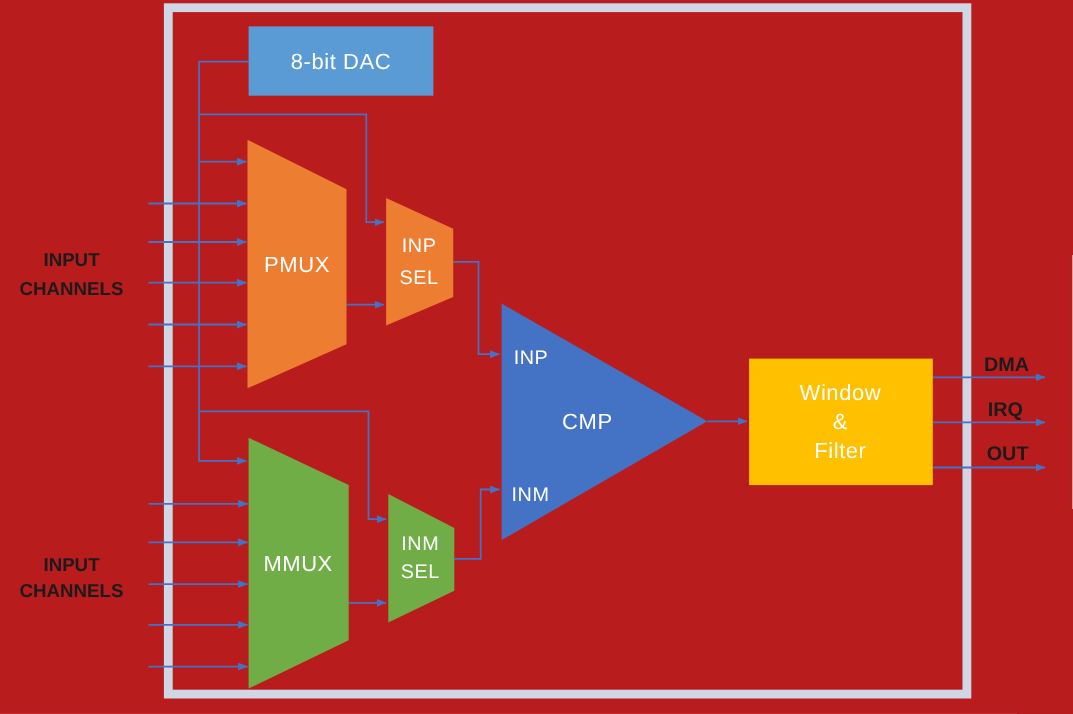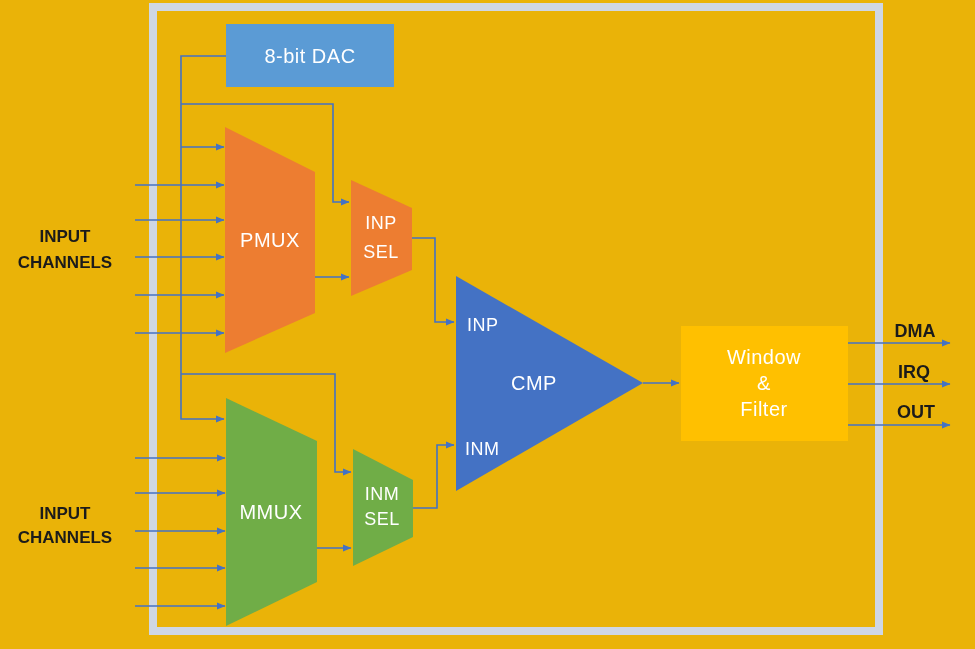--- a/index.html
+++ b/index.html
@@ -8,21 +8,21 @@
     background: #ffffff;
     width: 975px;
     height: 649px;
     overflow: hidden;
     font-family: "Liberation Sans", sans-serif;
   }
   .stage {
     position: relative;
     width: 975px;
     height: 649px;
-    background: #eab308;
+    background: #b91c1c;
   }
   svg { display: block; }
   text {
     font-family: "Liberation Sans", sans-serif;
   }
   .block-label {
     font-size: 20px;
     letter-spacing: 0.5px;
   }
   .block-label-sm {

